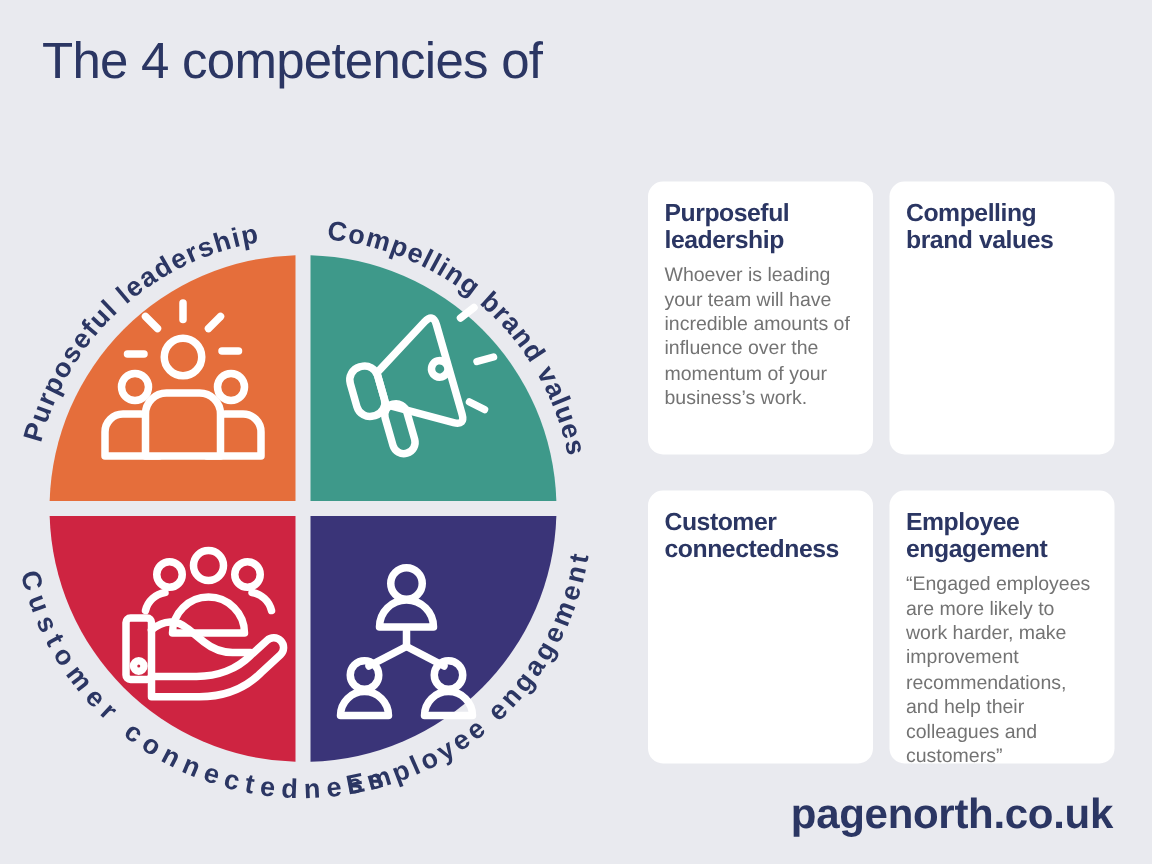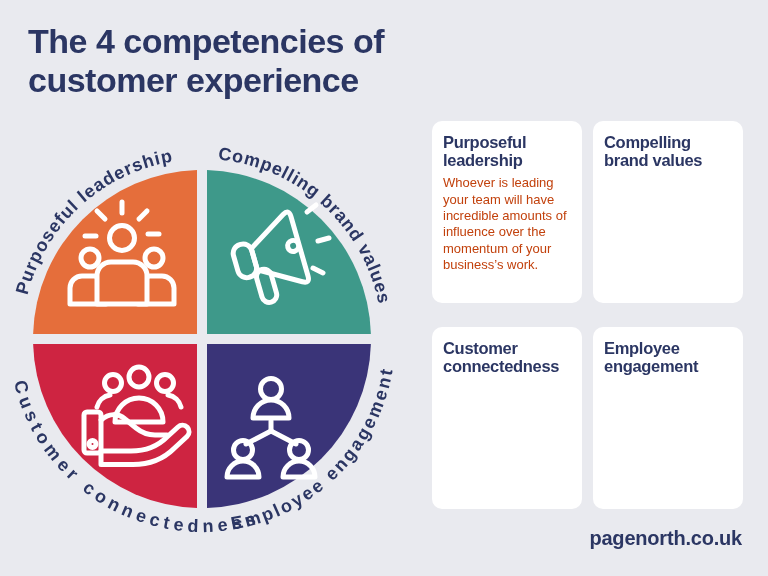--- a/index.html
+++ b/index.html
@@ -3,21 +3,21 @@
 <meta charset="utf-8">
 <style>
   html,body{margin:0;padding:0;}
   body{
     width:768px;height:576px;position:relative;overflow:hidden;
     background:#E9EAEF;color:#2B3663;
     font-family:"Liberation Sans",sans-serif;
   }
   .title{
     position:absolute;left:28px;top:22px;
-    font-size:34px;font-weight:700;line-height:1.15;letter-spacing:-0.5px;
+    font-size:34px;font-weight:400;line-height:1.15;letter-spacing:-0.5px;
     color:#2B3663;
   }
   svg.wheel{position:absolute;left:0;top:0;}
   .curved{
     font-family:"Liberation Sans",sans-serif;
     font-size:18px;font-weight:700;fill:#2B3663;
   }
   .curved.tl{letter-spacing:1px}
   .curved.tr{letter-spacing:0.8px}
   .curved.bl{letter-spacing:4.5px}
@@ -29,33 +29,32 @@
   }
   .card{
     background:#ffffff;border-radius:10px;height:182px;
     padding:13px 11px 11px;box-sizing:border-box;
   }
   .card h3{
     margin:0;font-size:16.5px;line-height:1.07;letter-spacing:-0.3px;
     font-weight:800;color:#2B3663;
   }
   .card p{
-    margin:6px 0 0;font-size:13px;line-height:1.26;color:#c2410c;
+    margin:6px 0 0;font-size:13px;line-height:1.26;color:#737373;
   }
   .footer{
     position:absolute;top:527px;right:26px;
-    font-size:20px;font-weight:800;letter-spacing:-0.2px;color:#2B3663;
+    font-size:28px;font-weight:800;letter-spacing:-0.2px;color:#2B3663;
   }
 </style>
 </head>
 <body>
 
 <div class="title">
   <div>The 4 competencies of</div>
-  <div>customer experience</div>
 </div>
 
 <svg class="wheel" width="430" height="576" viewBox="0 0 430 576">
   <defs>
     <path id="arcTL" d="M27.3,295.5 A180,180 0 0 1 208.3,159.3"></path>
     <path id="arcTR" d="M217.7,159.7 A180,180 0 0 1 381.9,332.7"></path>
     <path id="arcBL" d="M13.9,382.4 A193,193 0 0 0 274.3,518.0"></path>
     <path id="arcBR" d="M232.2,529.6 A193,193 0 0 0 393.1,365.9"></path>
   </defs>
 
@@ -135,16 +134,17 @@
     <p>Whoever is leading your team will have incredible amounts of influence over the momentum of your business’s work.</p>
   </div>
   <div class="card">
     <h3>Compelling brand values</h3>
   </div>
   <div class="card">
     <h3>Customer connectedness</h3>
   </div>
   <div class="card">
     <h3>Employee engagement</h3>
+    <p>“Engaged employees are more likely to work harder, make improvement recommendations, and help their colleagues and customers”</p>
   </div>
 </div>
 
 <div class="footer">pagenorth.co.uk</div>
 
 </body></html>

